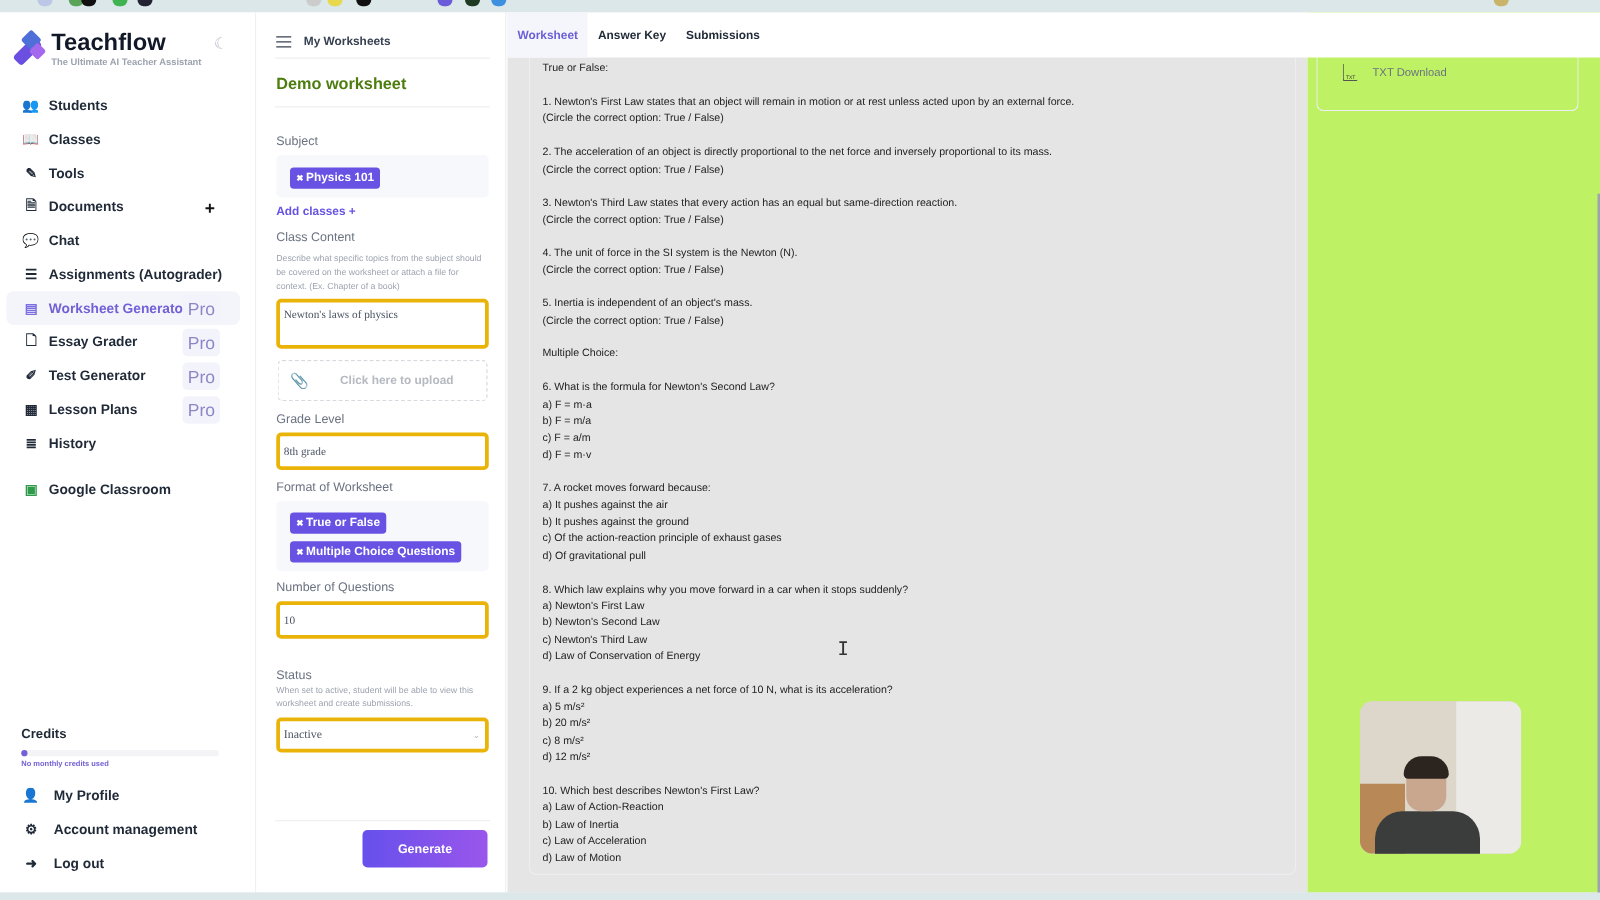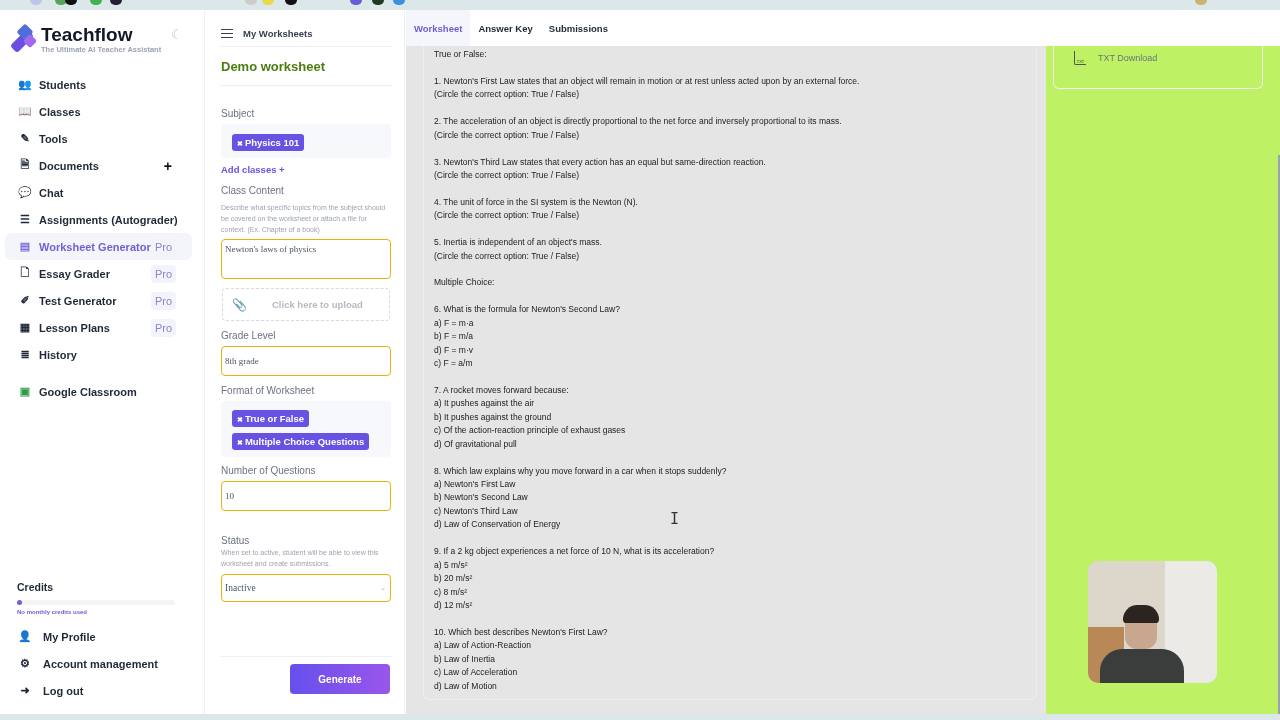--- a/index.html
+++ b/index.html
@@ -18,21 +18,21 @@
   .logo .c { position: absolute; left: 17px; top: 12px; width: 10px; height: 10px; background: #a468ee; transform: rotate(45deg); border-radius: 2px; }
   .brand-text { margin-left: 3px; }
   .brand-title { font-size: 19px; font-weight: bold; color: #111827; line-height: 20px; }
   .brand-sub { font-size: 7.5px; color: #9ca3af; font-weight: bold; }
   .moon { position: absolute; left: 171px; top: 17px; font-size: 13px; color: #b9bec6; }
   .nav { position: absolute; left: 5px; top: 61px; width: 187px; }
   .nav-item { height: 27px; display: flex; align-items: center; padding-left: 13px; border-radius: 6px; position: relative; font-size: 11px; font-weight: bold; color: #1f2937; }
   .nav-item.active { background: #f4f5fb; color: #7260d6; }
   .nav-item .ico { width: 14px; font-size: 11px; margin-right: 7px; text-align: center; color: #1f2937; }
   .nav-item.active .ico { color: #7b6ee0; }
-  .nav-item .pro { position: absolute; right: 16px; font-size: 11px; color: #8b87c7; background: #f3f3fb; padding: 3px 4px; border-radius: 4px; font-weight: normal; }
+  .nav-item .pro { position: absolute; right: 16px; font-size: 14px; color: #8b87c7; background: #f3f3fb; padding: 3px 4px; border-radius: 4px; font-weight: normal; }
   .nav-item .plus { position: absolute; right: 20px; font-size: 14px; color: #111; }
   .credits { position: absolute; left: 6px; top: 563px; width: 184px; height: 54px; padding: 8px 11px; }
   .credits-title { font-size: 10.5px; font-weight: bold; color: #1f2937; }
   .credits-bar { margin-top: 7px; width: 158px; height: 5px; background: #f4f4f6; border-radius: 3px; position: relative; }
   .credits-fill { width: 5px; height: 5px; background: #7260d6; border-radius: 3px; }
   .credits-note { font-size: 6px; font-weight: bold; color: #7260d6; margin-top: 4px; }
   .bottom-nav { position: absolute; left: 18px; top: 613px; width: 180px; }
   .bottom-item { height: 27px; display: flex; align-items: center; font-size: 11px; font-weight: bold; }
   .bottom-item .ico { width: 14px; margin-right: 11px; font-size: 11px; text-align: center; }
 
@@ -42,21 +42,21 @@
   .hamburger { width: 12px; height: 9px; border-top: 1.5px solid #374151; border-bottom: 1.5px solid #374151; position: relative; margin-right: 10px; }
   .hamburger::after { content: ""; position: absolute; left: 0; top: 2.5px; width: 12px; height: 1.5px; background: #374151; }
   .sep { position: absolute; left: 15px; width: 172px; height: 1px; background: #eef0f2; }
   .title { position: absolute; left: 16px; top: 49px; font-size: 13px; font-weight: bold; color: #4d7c0f; }
   .lbl { position: absolute; left: 16px; font-size: 10px; color: #6b7280; }
   .help { position: absolute; left: 16px; width: 172px; font-size: 7px; line-height: 11px; color: #9ca3af; }
   .box { position: absolute; left: 16px; width: 170px; background: #f7f8fb; border-radius: 4px; padding: 8px 11px; }
   .tag { display: inline-block; background: #6752e3; color: #fff; font-size: 9.5px; font-weight: bold; padding: 3px 5px; border-radius: 3px; margin-bottom: 4px; }
   .tag .x { font-size: 7px; margin-right: 2px; }
   .add { position: absolute; left: 16px; top: 154px; font-size: 9.5px; font-weight: bold; color: #6752e3; }
-  .input { position: absolute; left: 16px; width: 170px; border: 1px solid #eab308; border-radius: 4px; font-family: "Liberation Serif", serif; font-size: 9px; color: #4b5563; padding: 0 3px; display: flex; align-items: center; }
+  .input { position: absolute; left: 16px; width: 170px; border: 3px solid #eab308; border-radius: 4px; font-family: "Liberation Serif", serif; font-size: 9px; color: #4b5563; padding: 0 3px; display: flex; align-items: center; }
   .upload { position: absolute; left: 17px; top: 278px; width: 168px; height: 33px; border: 1px dashed #d6d9de; border-radius: 4px; display: flex; align-items: center; font-size: 9.5px; color: #b5b9c0; font-weight: bold; }
   .upload .clip { margin-left: 9px; width: 40px; color: #8a8f98; font-size: 12px; }
   .select-caret { position: absolute; right: 4px; color: #b0b4bb; font-size: 7px; }
   .gen-btn { position: absolute; left: 85px; top: 654px; width: 100px; height: 30px; border-radius: 4px; background: linear-gradient(90deg, #6650ec, #9a56eb); color: #fff; font-size: 10px; font-weight: bold; display: flex; align-items: center; justify-content: center; }
 
   
   .main { position: absolute; left: 406px; top: 0; width: 640px; height: 704px; background: #e5e5e5; }
   .tabs { position: absolute; left: 0; top: 0; width: 874px; height: 36px; background: #fff; display: flex; align-items: center; z-index: 2; }
   .tab { height: 36px; display: flex; align-items: center; padding: 0 8px; font-size: 9.5px; font-weight: bold; color: #1f2937; }
   .tab.active { background: #f5f6fb; color: #6c60d6; }
@@ -261,22 +261,22 @@
         <div class="line">(Circle the correct option: True / False)</div>
         <div class="blank"></div>
         <div class="line">5. Inertia is independent of an object's mass.</div>
         <div class="line">(Circle the correct option: True / False)</div>
         <div class="blank"></div>
         <div class="line">Multiple Choice:</div>
         <div class="blank"></div>
         <div class="line">6. What is the formula for Newton's Second Law?</div>
         <div class="line">a) F = m·a</div>
         <div class="line">b) F = m/a</div>
+        <div class="line">c) F = a/m</div>
         <div class="line">d) F = m·v</div>
-        <div class="line">c) F = a/m</div>
         <div class="blank"></div>
         <div class="line">7. A rocket moves forward because:</div>
         <div class="line">a) It pushes against the air</div>
         <div class="line">b) It pushes against the ground</div>
         <div class="line">c) Of the action-reaction principle of exhaust gases</div>
         <div class="line">d) Of gravitational pull</div>
         <div class="blank"></div>
         <div class="line">8. Which law explains why you move forward in a car when it stops suddenly?</div>
         <div class="line">a) Newton's First Law</div>
         <div class="line">b) Newton's Second Law</div>

